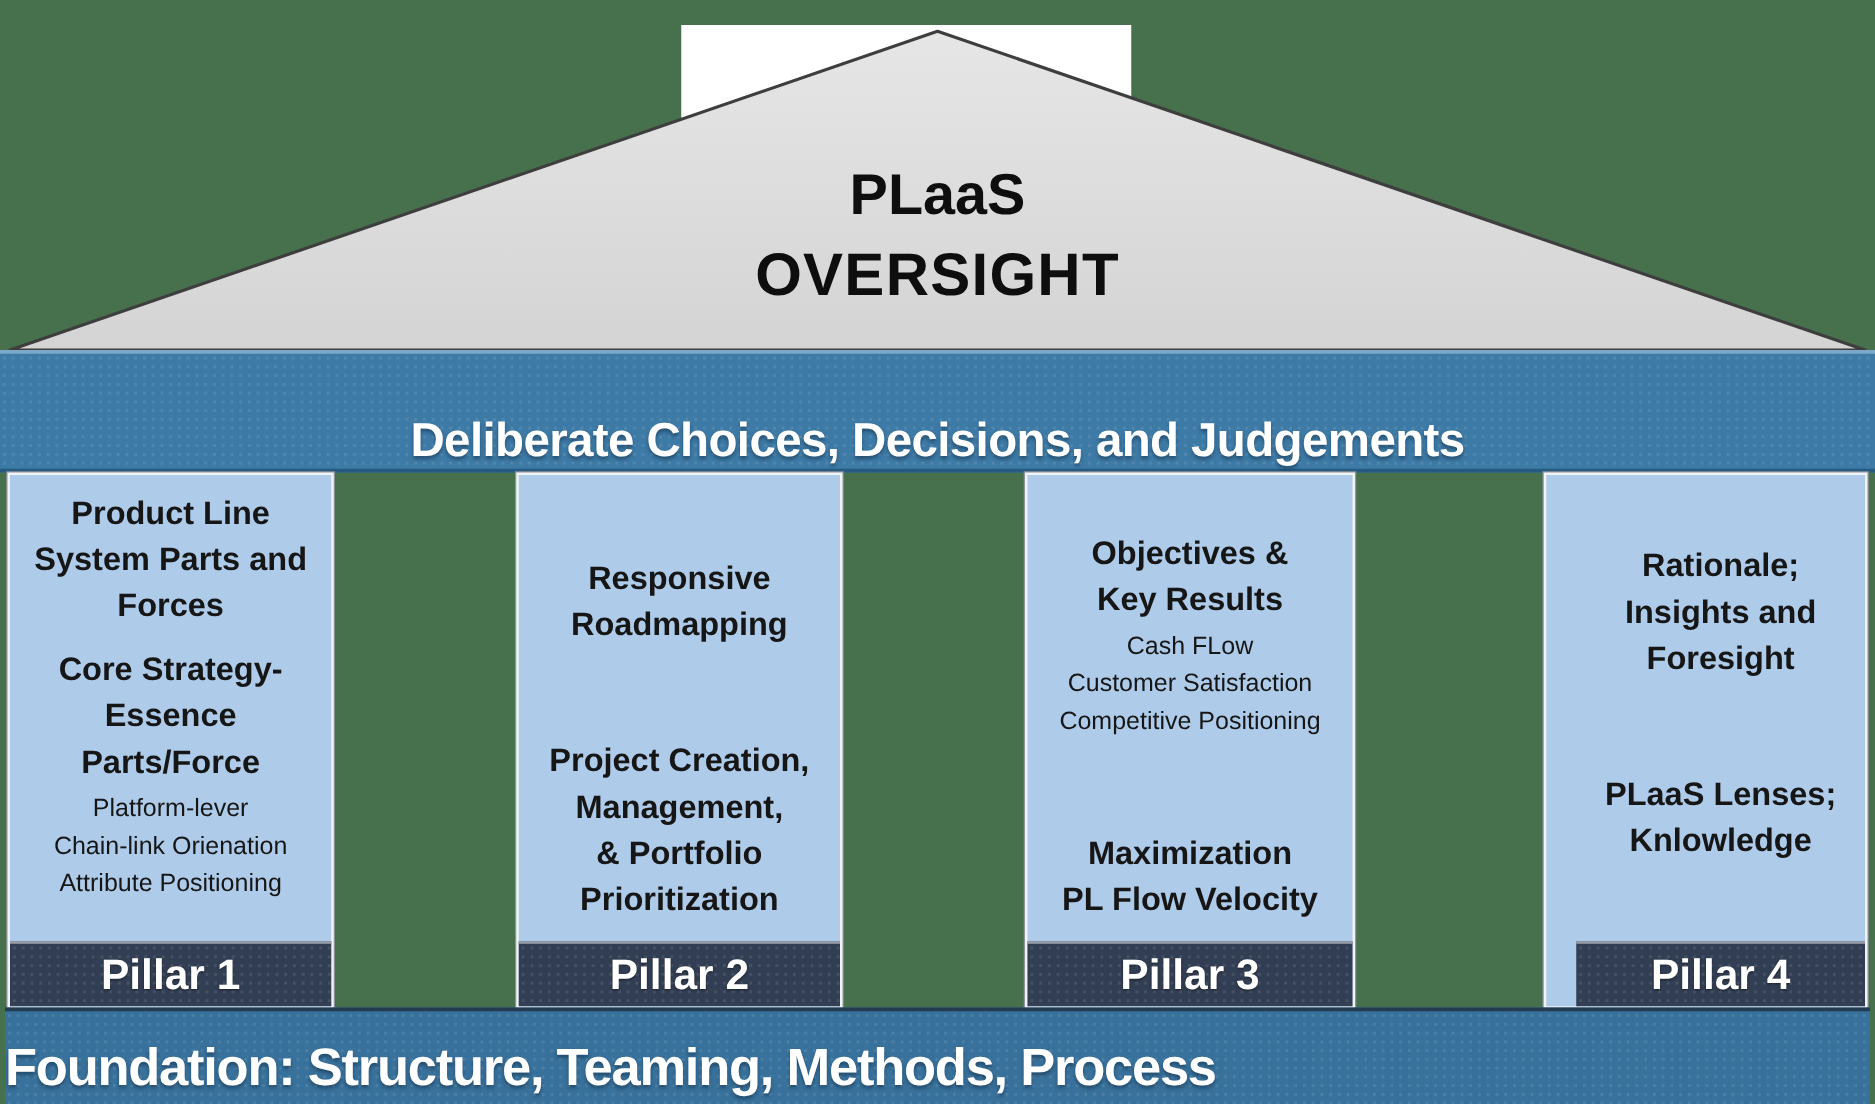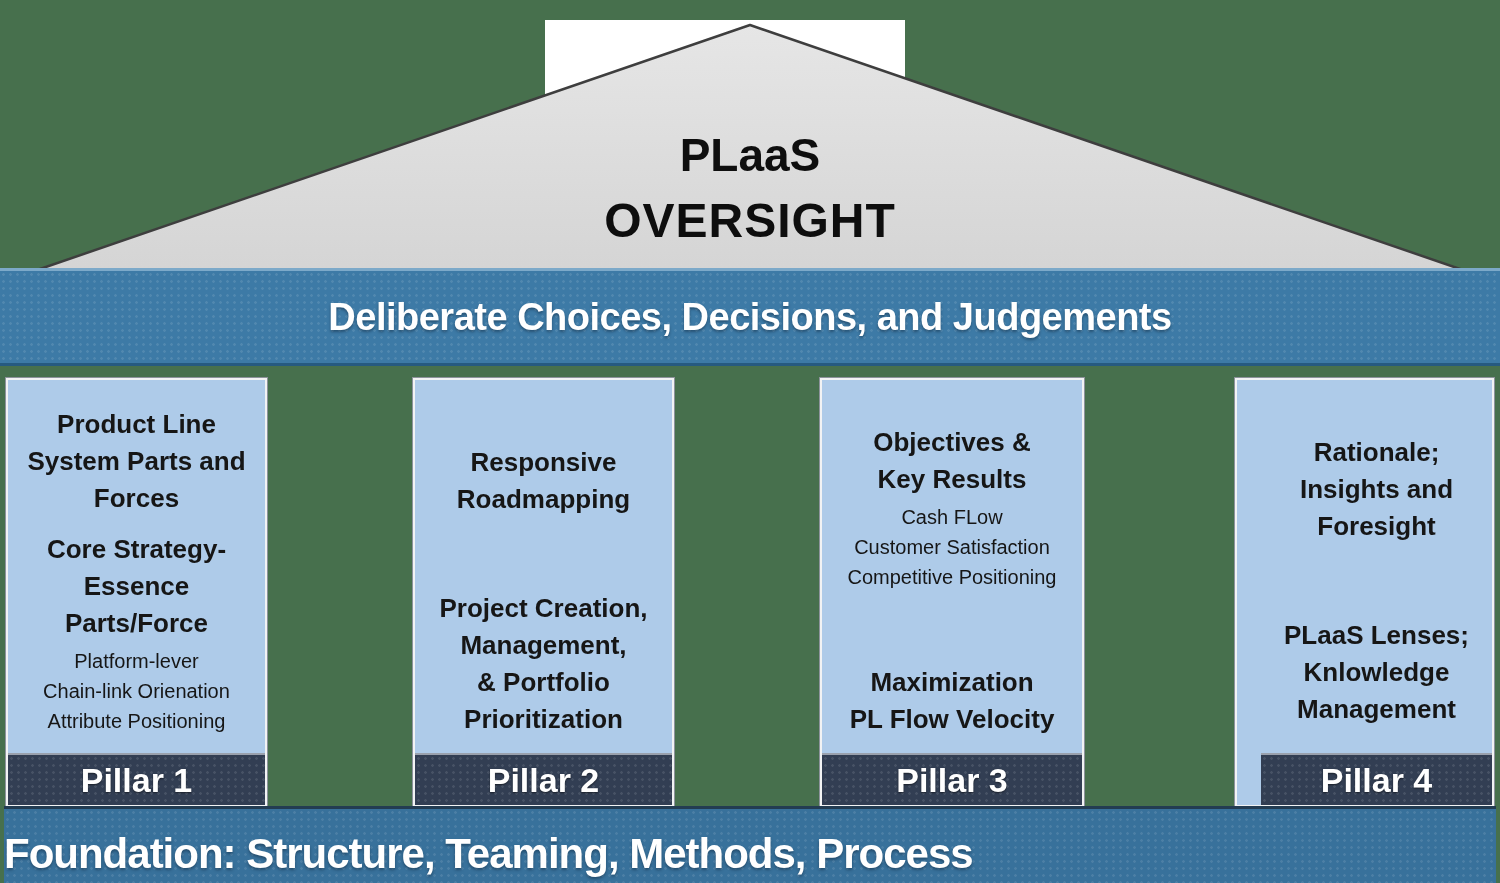--- a/index.html
+++ b/index.html
@@ -20,42 +20,42 @@
     position:absolute;left:0;top:102px;width:100%;z-index:3;text-align:center;
     color:var(--title-black);font-weight:700;
   }
   .pediment-title .t1{font-size:46px;line-height:66px;letter-spacing:0px;}
   .pediment-title .t2{font-size:48px;line-height:66px;letter-spacing:1px;}
   .dots{
     background-image:radial-gradient(rgba(255,255,255,0.10) 1px, transparent 1.6px);
     background-size:7px 7px;
   }
   .band{
-    position:absolute;left:0;top:248px;width:100%;height:98px;z-index:3;
+    position:absolute;left:0;top:260px;width:100%;height:98px;z-index:3;
     background-color:var(--band-blue);
     border-top:3px solid #7ca9c9;border-bottom:3px solid #265a80;box-sizing:border-box;
-    display:flex;align-items:center;justify-content:center;
+    display:flex;align-items:flex-end;justify-content:center;
   }
   .band-text{
     color:var(--text-white);font-size:38px;font-weight:700;letter-spacing:-0.5px;
     text-shadow:0 2px 3px rgba(10,30,50,0.45);
   }
   .pillars-layer{position:absolute;left:0;top:0;width:100%;height:100%;z-index:3;}
   .pillar{
     position:absolute;top:360px;height:425px;box-sizing:border-box;
     background:var(--pillar-blue);
     box-shadow:0 0 0 2px #f2f3f4, 0 0 0 3px #8d939b;
     display:flex;flex-direction:column;
   }
   .pillar-1{left:8px;width:257px;}
   .pillar-2{left:415px;width:257px;}
   .pillar-3{left:822px;width:260px;}
   .pillar-4{left:1237px;width:255px;padding-left:24px;}
   .pillar-body{flex:1 1 auto;text-align:center;color:#161616;overflow:hidden;}
-  .pillar-1 .pillar-body{padding-top:26px;}
+  .pillar-1 .pillar-body{padding-top:12px;}
   .pillar-2 .pillar-body{padding-top:64px;}
   .pillar-3 .pillar-body{padding-top:44px;}
   .pillar-4 .pillar-body{padding-top:54px;}
   .block{margin-top:14px;}
   .block:first-child{margin-top:0;}
   .block.regular{margin-top:4px;}
   .block.gap{margin-top:72px;}
   .block.bold .line{font-size:26px;font-weight:700;line-height:37px;}
   .block.regular .line{font-size:20px;font-weight:400;line-height:30px;}
   .pillar-footer{
@@ -158,21 +158,20 @@
       <div class="pillar pillar-4">
       <div class="pillar-body">
           <div class="block bold">
             <div class="line">Rationale;</div>
             <div class="line">Insights and</div>
             <div class="line">Foresight</div>
           </div>
           <div class="block bold gap">
             <div class="line">PLaaS Lenses;</div>
             <div class="line">Knlowledge</div>
-            <div class="line">Management</div>
           </div>
         </div>
       <div class="pillar-footer dots">Pillar 4</div>
     </div>
     </div>
 
   <div class="foundation dots">
     <div class="foundation-text">Foundation: Structure, Teaming, Methods, Process</div>
   </div>
 

